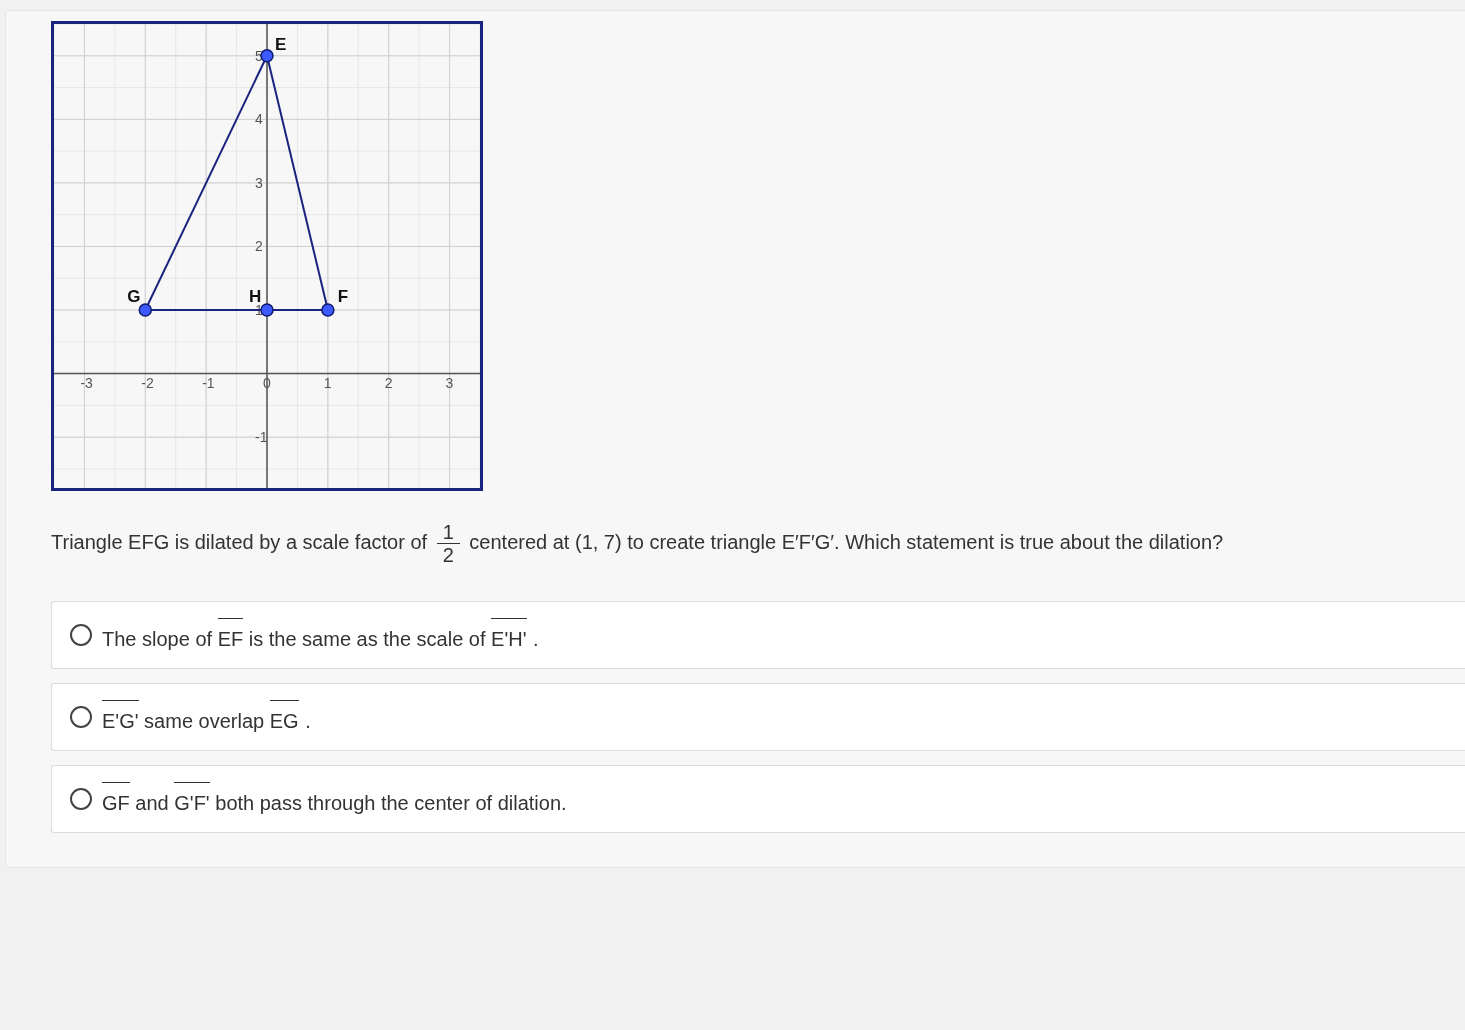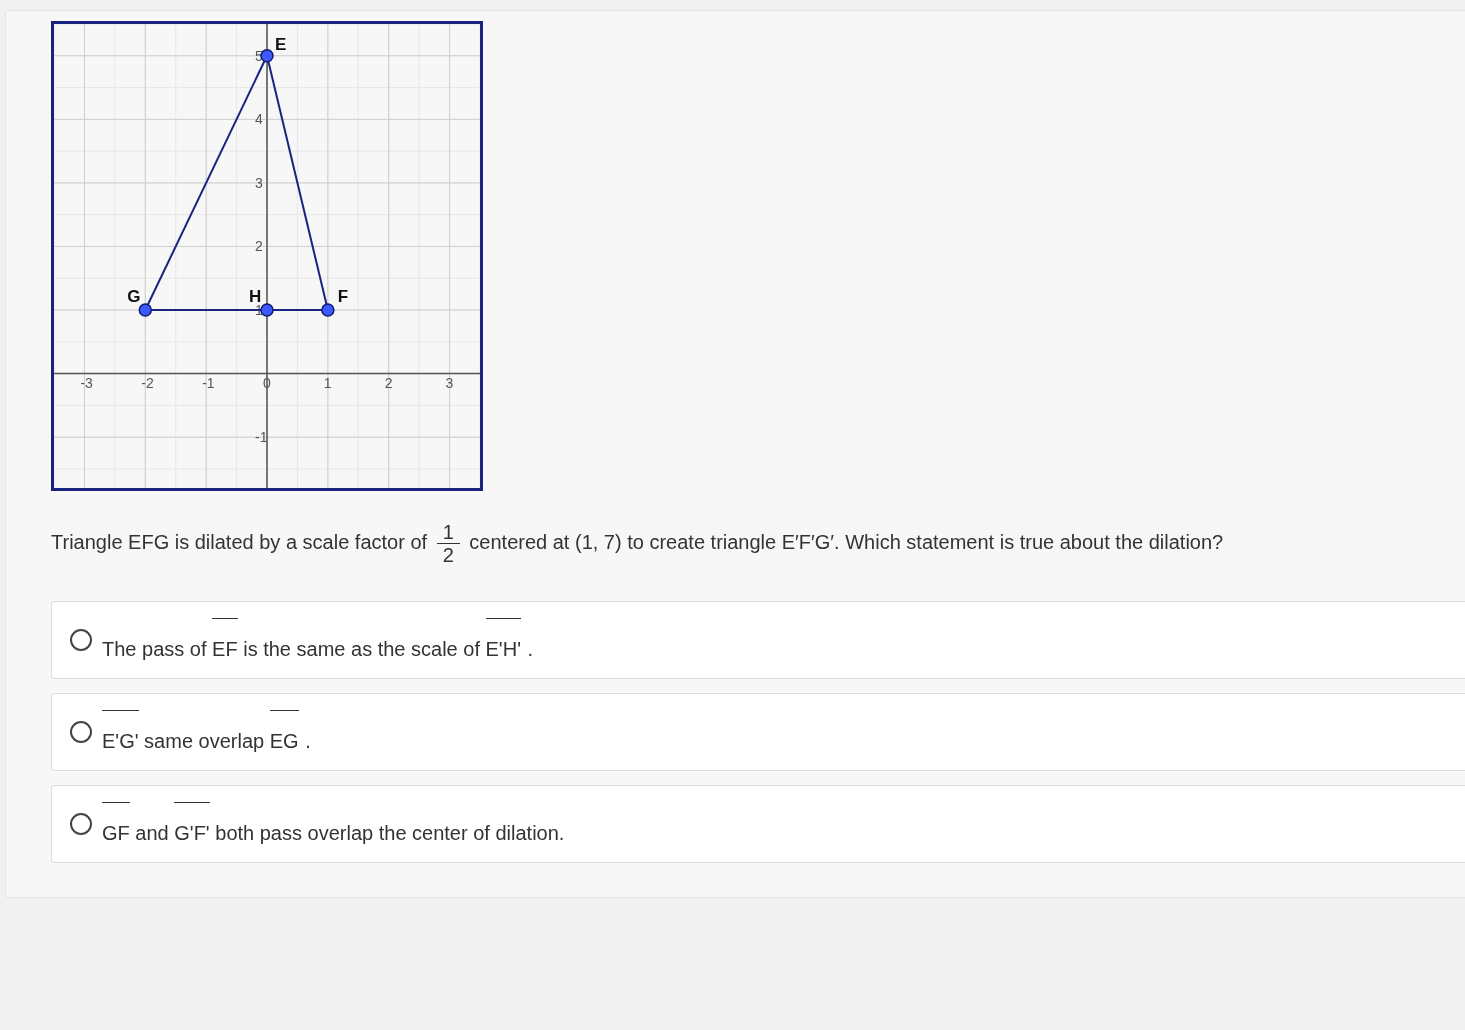--- a/index.html
+++ b/index.html
@@ -73,21 +73,21 @@
     border-radius: 50%;
     margin-right: 10px;
     flex: none;
     background: #fff;
   }
 
   
   .seg {
     position: relative;
     display: inline-block;
-    padding-top: 18px;
+    padding-top: 8px;
   }
   .seg::before {
     content: "";
     position: absolute;
     left: 0;
     right: 0;
     top: 0;
     border-top: 1.5px solid #333;
   }
   .cong { 
@@ -189,21 +189,21 @@
         <span class="den">2</span>
       </span>
       <span class="txt"> centered at (1, 7) to create triangle E′F′G′. Which statement is true about the dilation?</span>
     </div>
 
     <div class="options">
 
       <div class="option">
         <span class="radio"></span>
         <span>
-          <span class="txt">The pass of </span>
+          <span class="txt">The slope of </span>
           <span class="seg">EF</span>
           <span class="txt"> is the same as the scale of </span>
           <span class="seg">E'H'</span>
           <span class="period">.</span>
         </span>
       </div>
 
       <div class="option">
         <span class="radio"></span>
         <span>
@@ -213,20 +213,20 @@
           <span class="period">.</span>
         </span>
       </div>
 
       <div class="option">
         <span class="radio"></span>
         <span>
           <span class="seg">GF</span>
           <span class="txt"> and </span>
           <span class="seg">G'F'</span>
-          <span class="txt"> both pass overlap the center of dilation.</span>
+          <span class="txt"> both pass through the center of dilation.</span>
         </span>
       </div>
 
 
     </div>
   </div>
 </div>
 
 </body></html>

